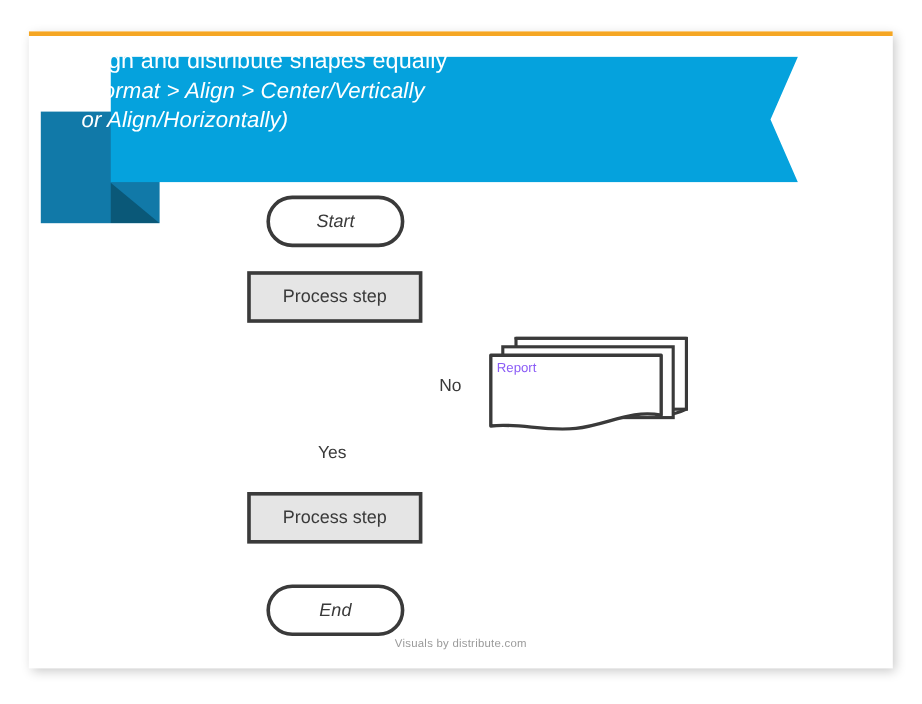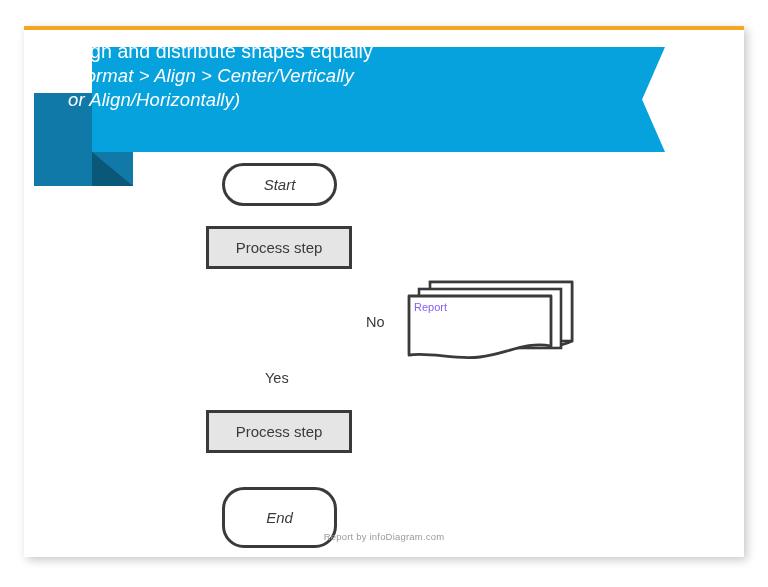--- a/index.html
+++ b/index.html
@@ -200,20 +200,20 @@
                  C120,62 100,75 74,78
                  C48,81 26,73 3,76 Z" fill="#ffffff" stroke="#3a3a3a" stroke-width="2.8" stroke-linejoin="round" stroke-linecap="round"></path>
       </svg>
       <div class="doc-label">Report</div>
     </div>
 
     <div class="shape process" style="left:182px; top:384px; width:146px; height:43px;">
       <span>Process step</span>
     </div>
 
-    <div class="shape terminator" style="left:198px; top:461px; width:115px; height:61px;">
+    <div class="shape terminator" style="left:198px; top:461px; width:115px; height:43px;">
       <span>End</span>
     </div>
 
-    <div class="footer">Report by infoDiagram.com</div>
+    <div class="footer">Visuals by distribute.com</div>
 
   </div>
 </div>
 
 </body></html>

